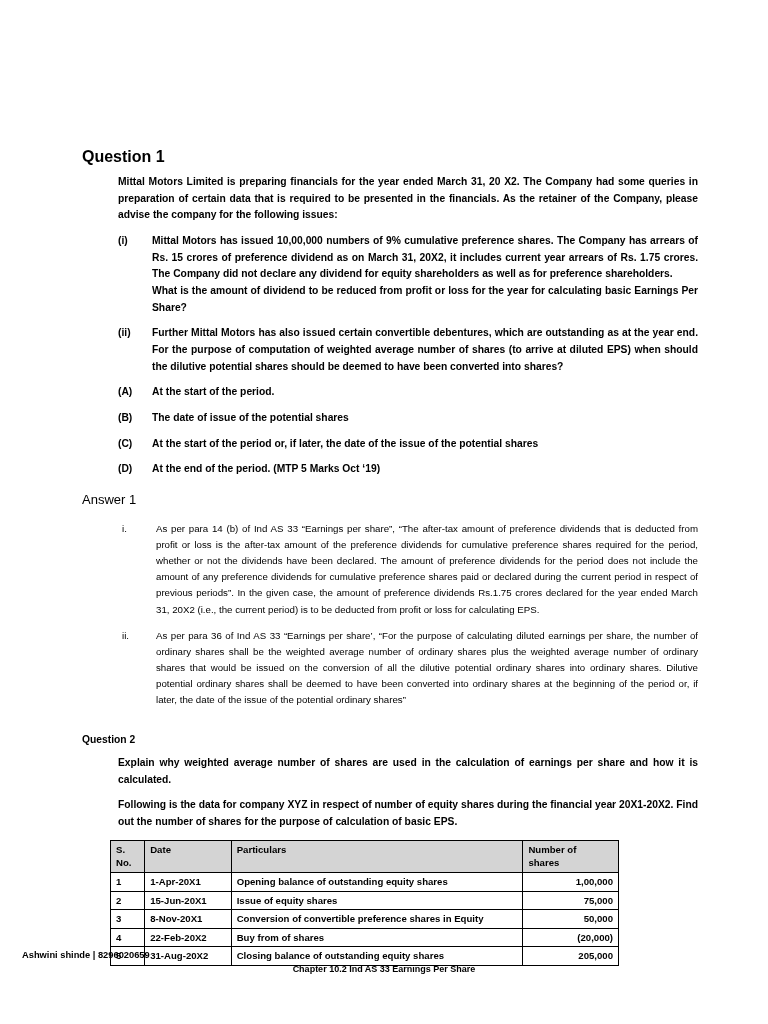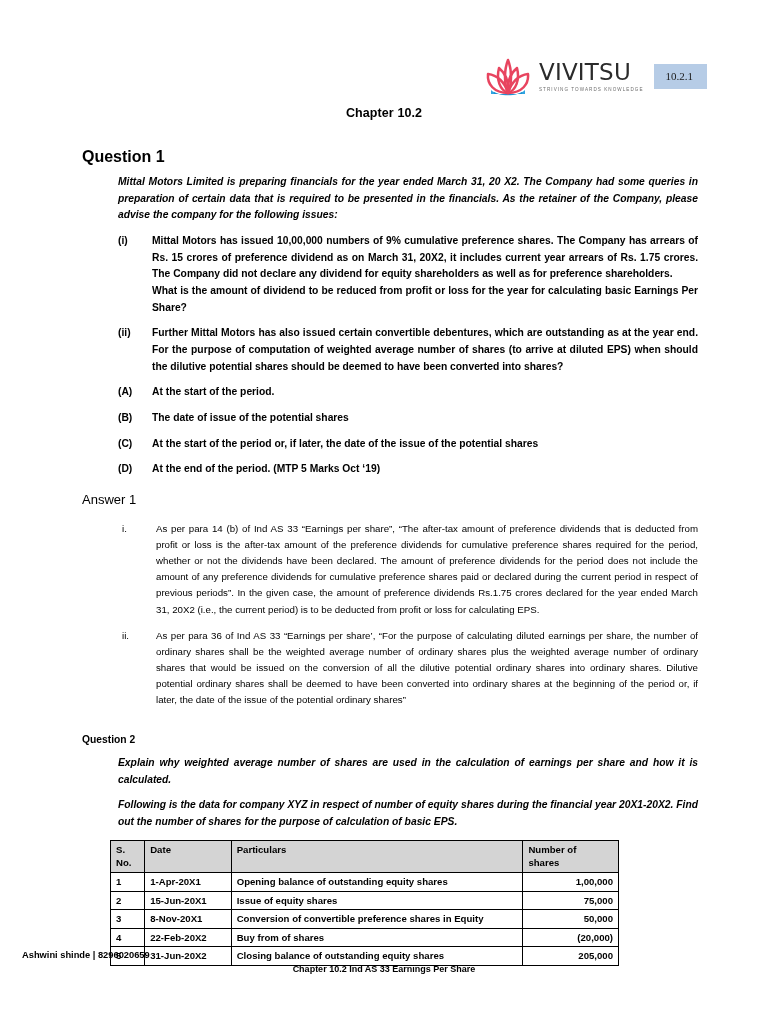--- a/index.html
+++ b/index.html
@@ -111,21 +111,20 @@
     margin: 0 0 8px 0;
   }
 
   .para {
     font-size: 10.3px;
     font-weight: bold;
     line-height: 1.62;
     text-align: justify;
     margin: 0 0 9px 0;
     padding-left: 36px;
-    font-style: italic;
   }
 
   
   .rlist {
     margin: 0;
     padding: 0;
     list-style: none;
   }
   .rlist > li {
     position: relative;
@@ -261,46 +260,21 @@
     text-align: center;
     font-size: 9px;
     font-weight: bold;
   }
 </style>
 </head>
 <body>
 
 <div class="page">
 
-  <div class="header-logo-block">
-    <span class="logo-mark">
-      <svg viewBox="0 0 100 92" width="50" height="46" xmlns="http://www.w3.org/2000/svg">
-
-        <path d="M16 74 C30 88 70 88 84 74 L84 82 L16 82 Z" fill="#2FA3E0"></path>
-        <path d="M22 78 C34 86 66 86 78 78 L78 82 L22 82 Z" fill="#1C8FD0"></path>
-
-        <path d="M50 80 C22 80 8 62 10 42 C28 44 44 58 50 80 Z" fill="none" stroke="#E8445F" stroke-width="5" stroke-linejoin="round"></path>
-
-        <path d="M50 80 C78 80 92 62 90 42 C72 44 56 58 50 80 Z" fill="none" stroke="#E8445F" stroke-width="5" stroke-linejoin="round"></path>
-
-        <path d="M50 80 C34 74 26 54 32 30 C44 40 52 58 50 80 Z" fill="none" stroke="#E8445F" stroke-width="5" stroke-linejoin="round"></path>
-
-        <path d="M50 80 C66 74 74 54 68 30 C56 40 48 58 50 80 Z" fill="none" stroke="#E8445F" stroke-width="5" stroke-linejoin="round"></path>
-
-        <path d="M50 80 C42 62 42 34 50 14 C58 34 58 62 50 80 Z" fill="none" stroke="#E8445F" stroke-width="5" stroke-linejoin="round"></path>
-      </svg>
-    </span>
-    <span class="logo-text-wrap">
-      <span class="logo-wordmark">VIVITSU</span>
-      <span class="logo-tagline">STRIVING TOWARDS KNOWLEDGE</span>
-    </span>
-    <span class="version-badge">10.2.1</span>
-  </div>
-
-  <div class="doc-title">Chapter 10.2</div>
+
 
   <div class="content">
 
     <div class="q-heading">Question 1</div>
     <p class="para">Mittal Motors Limited is preparing financials for the year ended March 31, 20 X2. The Company had some queries in preparation of certain data that is required to be presented in the financials. As the retainer of the Company, please advise the company for the following issues:</p>
 
     <ul class="rlist">
       <li>
         <span class="marker">(i)</span>
         <span>Mittal Motors has issued 10,00,000 numbers of 9% cumulative preference shares. The Company has arrears of Rs. 15 crores of preference dividend as on March 31, 20X2, it includes current year arrears of Rs. 1.75 crores. The Company did not declare any dividend for equity shareholders as well as for preference shareholders.</span>
@@ -388,21 +362,21 @@
           <td class="cell-num">50,000</td>
         </tr>
         <tr>
           <td>4</td>
           <td>22-Feb-20X2</td>
           <td class="cell-part">Buy from of shares</td>
           <td class="cell-num">(20,000)</td>
         </tr>
         <tr>
           <td>5</td>
-          <td>31-Jun-20X2</td>
+          <td>31-Aug-20X2</td>
           <td class="cell-part">Closing balance of outstanding equity shares</td>
           <td class="cell-num">205,000</td>
         </tr>
       </tbody>
     </table>
 
   </div>
 
   <div class="footer">
     <div class="footer-left">Ashwini shinde | 8296020659</div>

